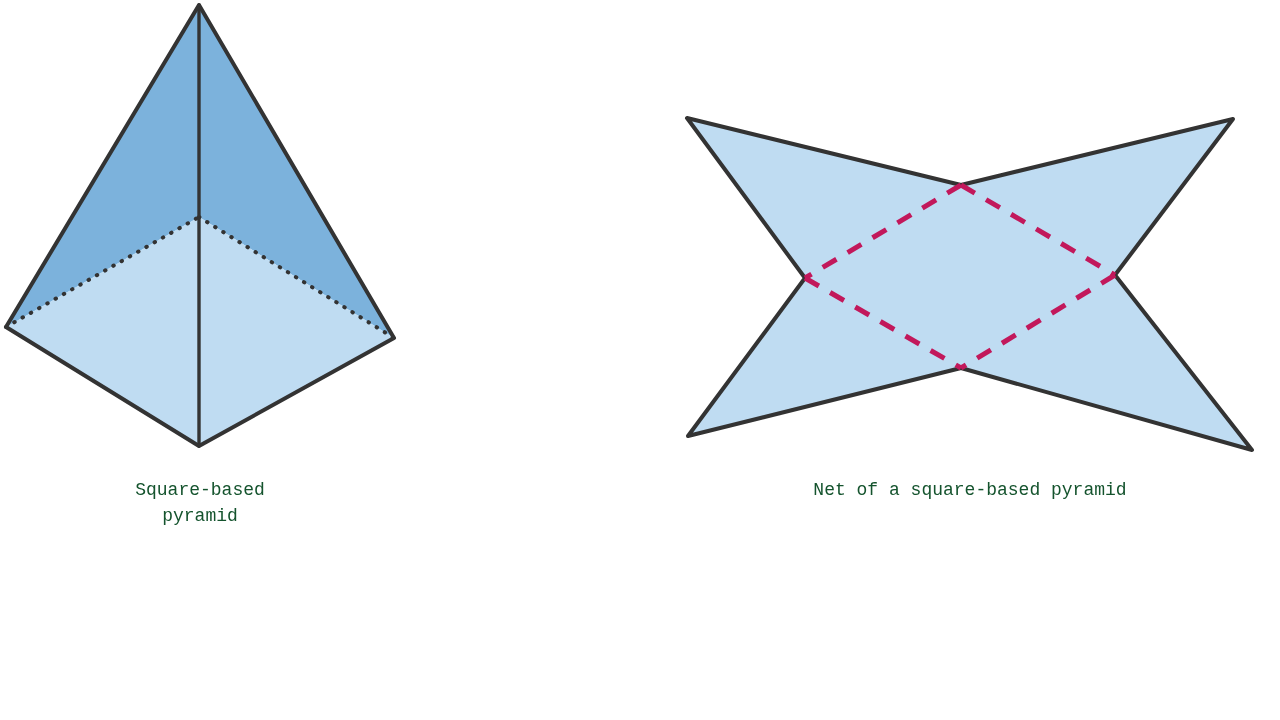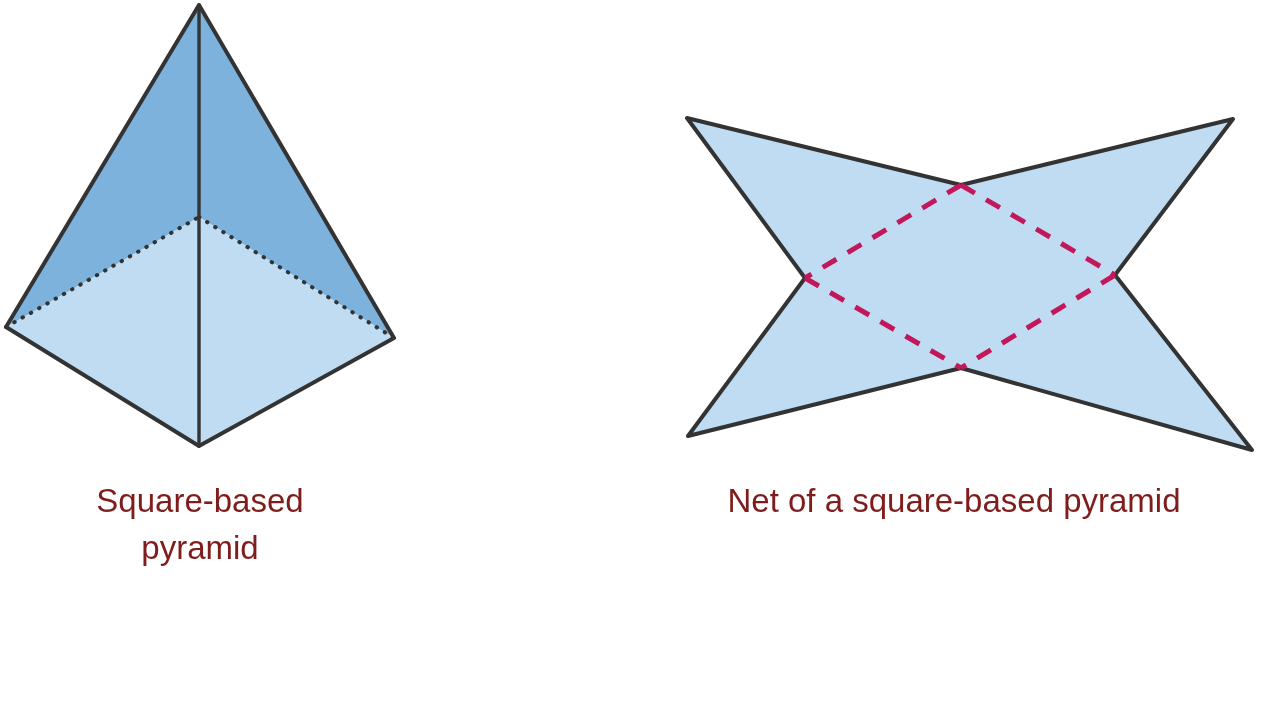--- a/index.html
+++ b/index.html
@@ -22,34 +22,34 @@
     top: 0;
     width: 1280px;
     height: 720px;
   }
   .figure-svg {
     display: block;
   }
   .caption {
     position: absolute;
     text-align: center;
-    font-size: 33px;
+    font-size: 18px;
     line-height: 1.42;
-    color: #7f1d1d;
-    font-family: Liberation Sans, sans-serif;
+    color: #14532d;
+    font-family: Liberation Mono, monospace;
     white-space: pre-line;
     user-select: none;
   }
   #caption-pyramid {
     left: 40px;
     top: 478px;
     width: 320px;
   }
   #caption-net {
-    left: 674px;
+    left: 690px;
     top: 478px;
     width: 560px;
   }
 </style>
 </head>
 <body style="background: rgb(255, 255, 255);">
 
 <div id="figure-stage">
 
   <svg class="figure-svg" width="1280" height="720" viewBox="0 0 1280 720" xmlns="http://www.w3.org/2000/svg">

